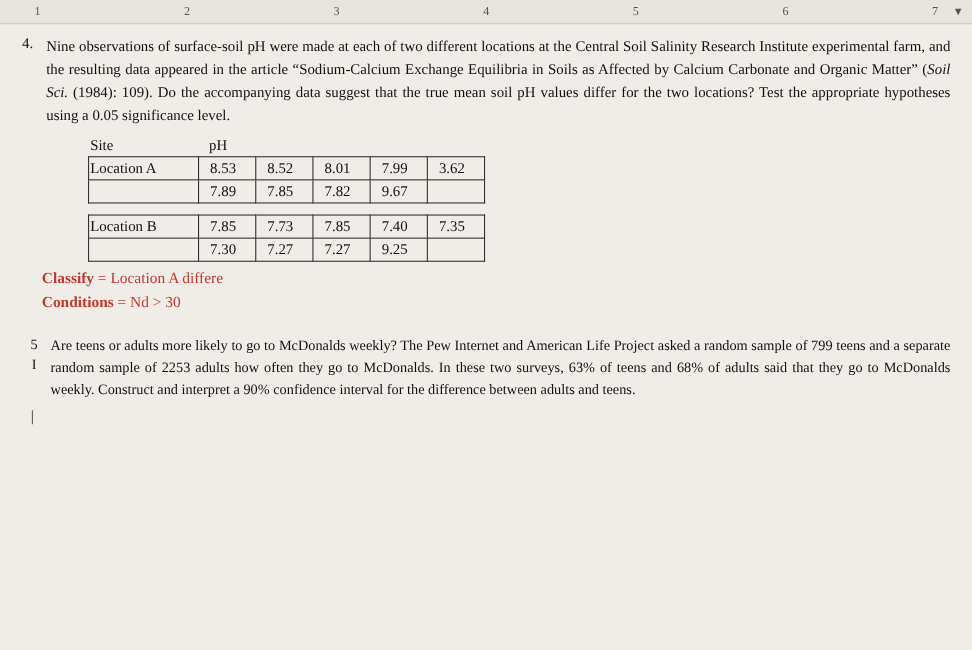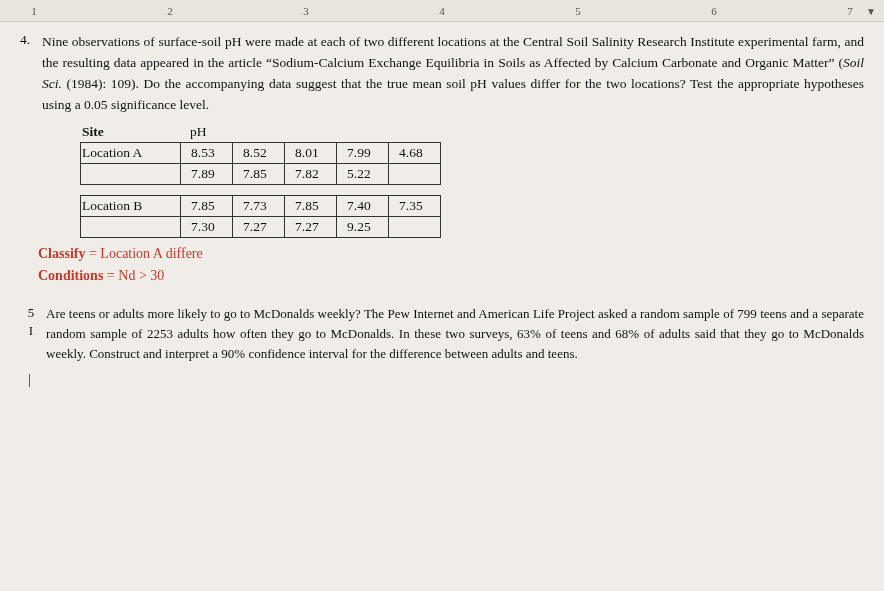--- a/index.html
+++ b/index.html
@@ -77,21 +77,21 @@
     }
 
     .table-header-row {
       display: flex;
       gap: 0;
       margin-bottom: 2px;
     }
 
     .col-site {
       width: 110px;
-      font-weight: bold;
+      font-weight: normal;
       padding-left: 2px;
     }
 
     .col-ph {
       width: 60px;
       font-weight: normal;
     }
 
     table.data-table {
       border-collapse: collapse;
@@ -186,28 +186,28 @@
       </div>
 
       <table class="data-table" style="margin-bottom: 10px;">
         <tbody>
           <tr>
             <td class="location-label">Location A</td>
             <td>8.53</td>
             <td>8.52</td>
             <td>8.01</td>
             <td>7.99</td>
-            <td>4.68</td>
+            <td>3.62</td>
           </tr>
           <tr>
             <td class="empty-label" style="border-top:none;"></td>
             <td>7.89</td>
             <td>7.85</td>
             <td>7.82</td>
-            <td>5.22</td>
+            <td>9.67</td>
             <td></td>
           </tr>
         </tbody>
       </table>
 
       <table class="data-table">
         <tbody>
           <tr>
             <td class="location-label">Location B</td>
             <td>7.85</td>

